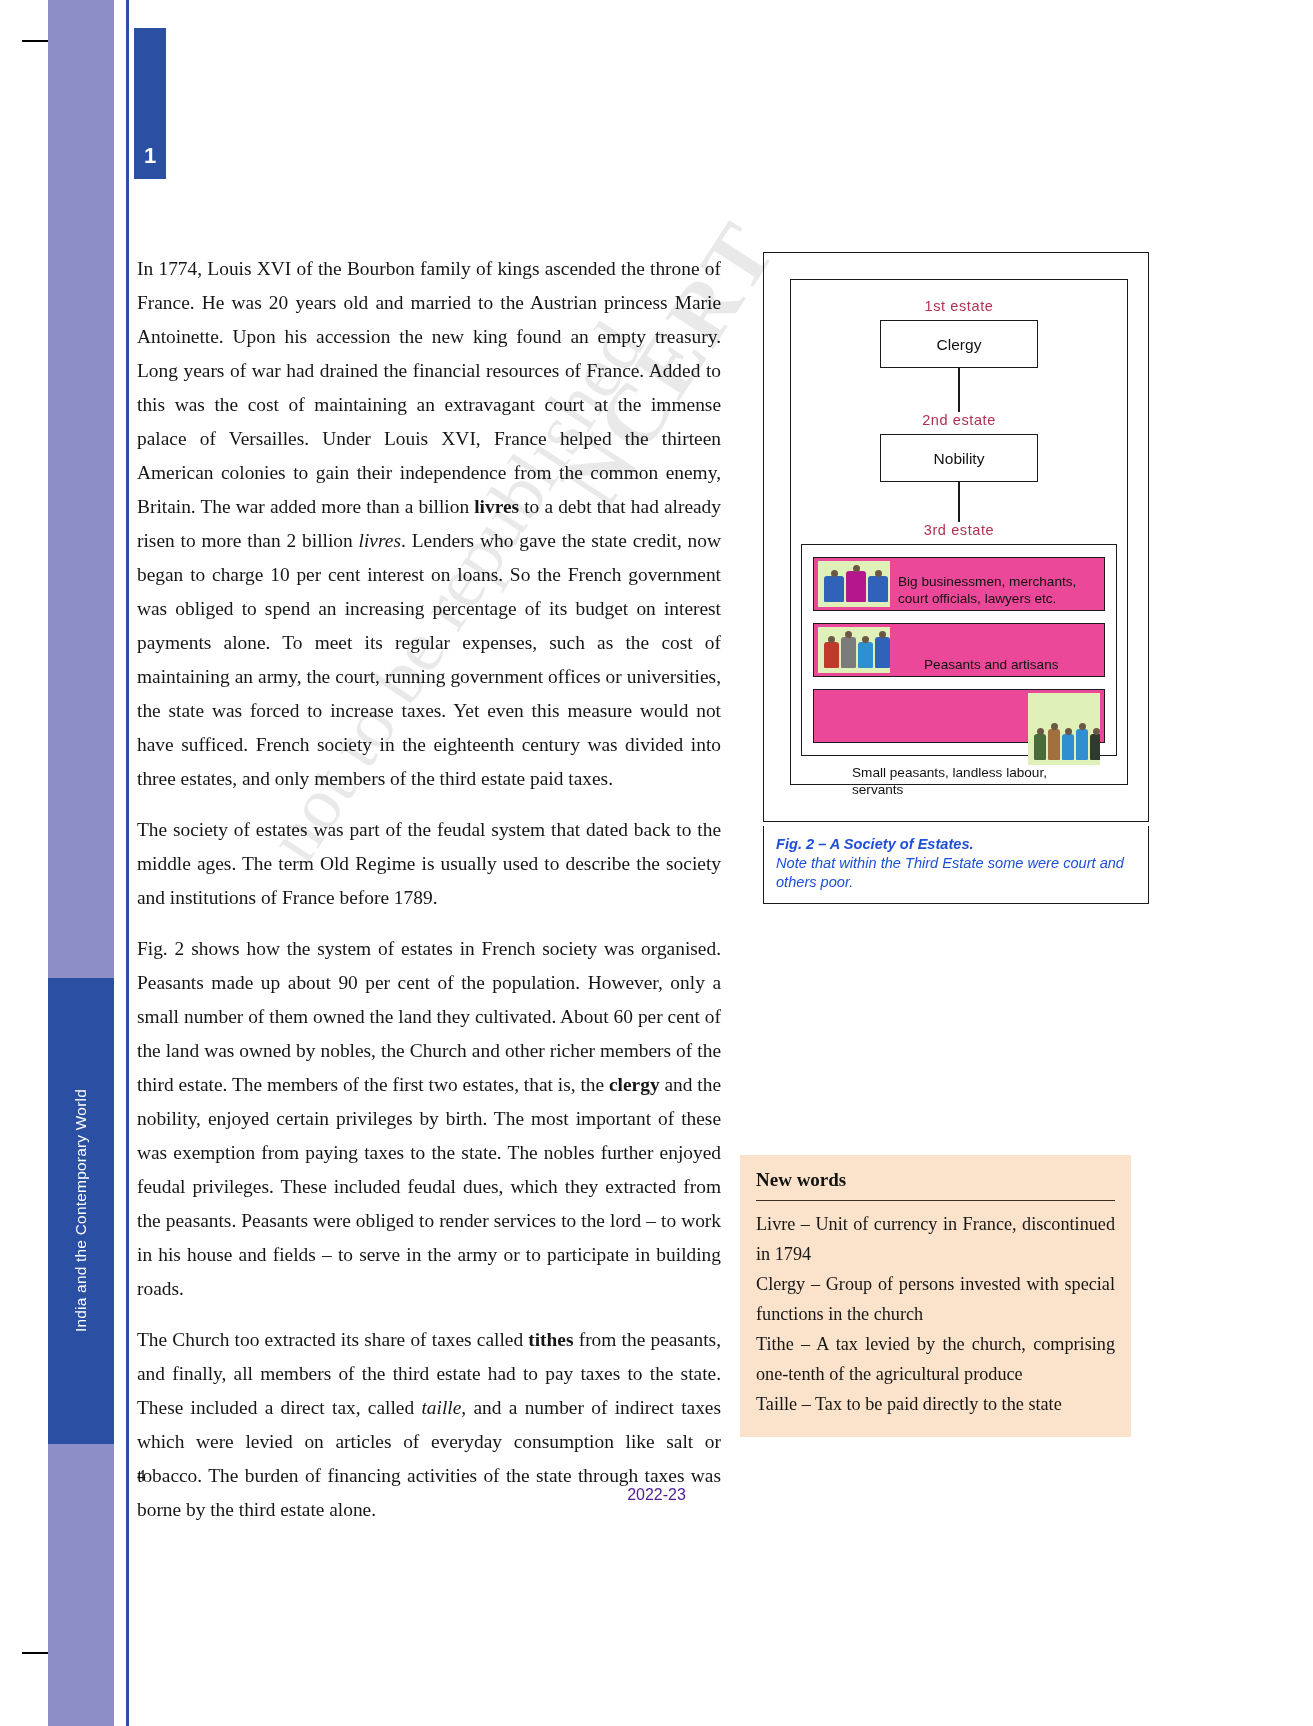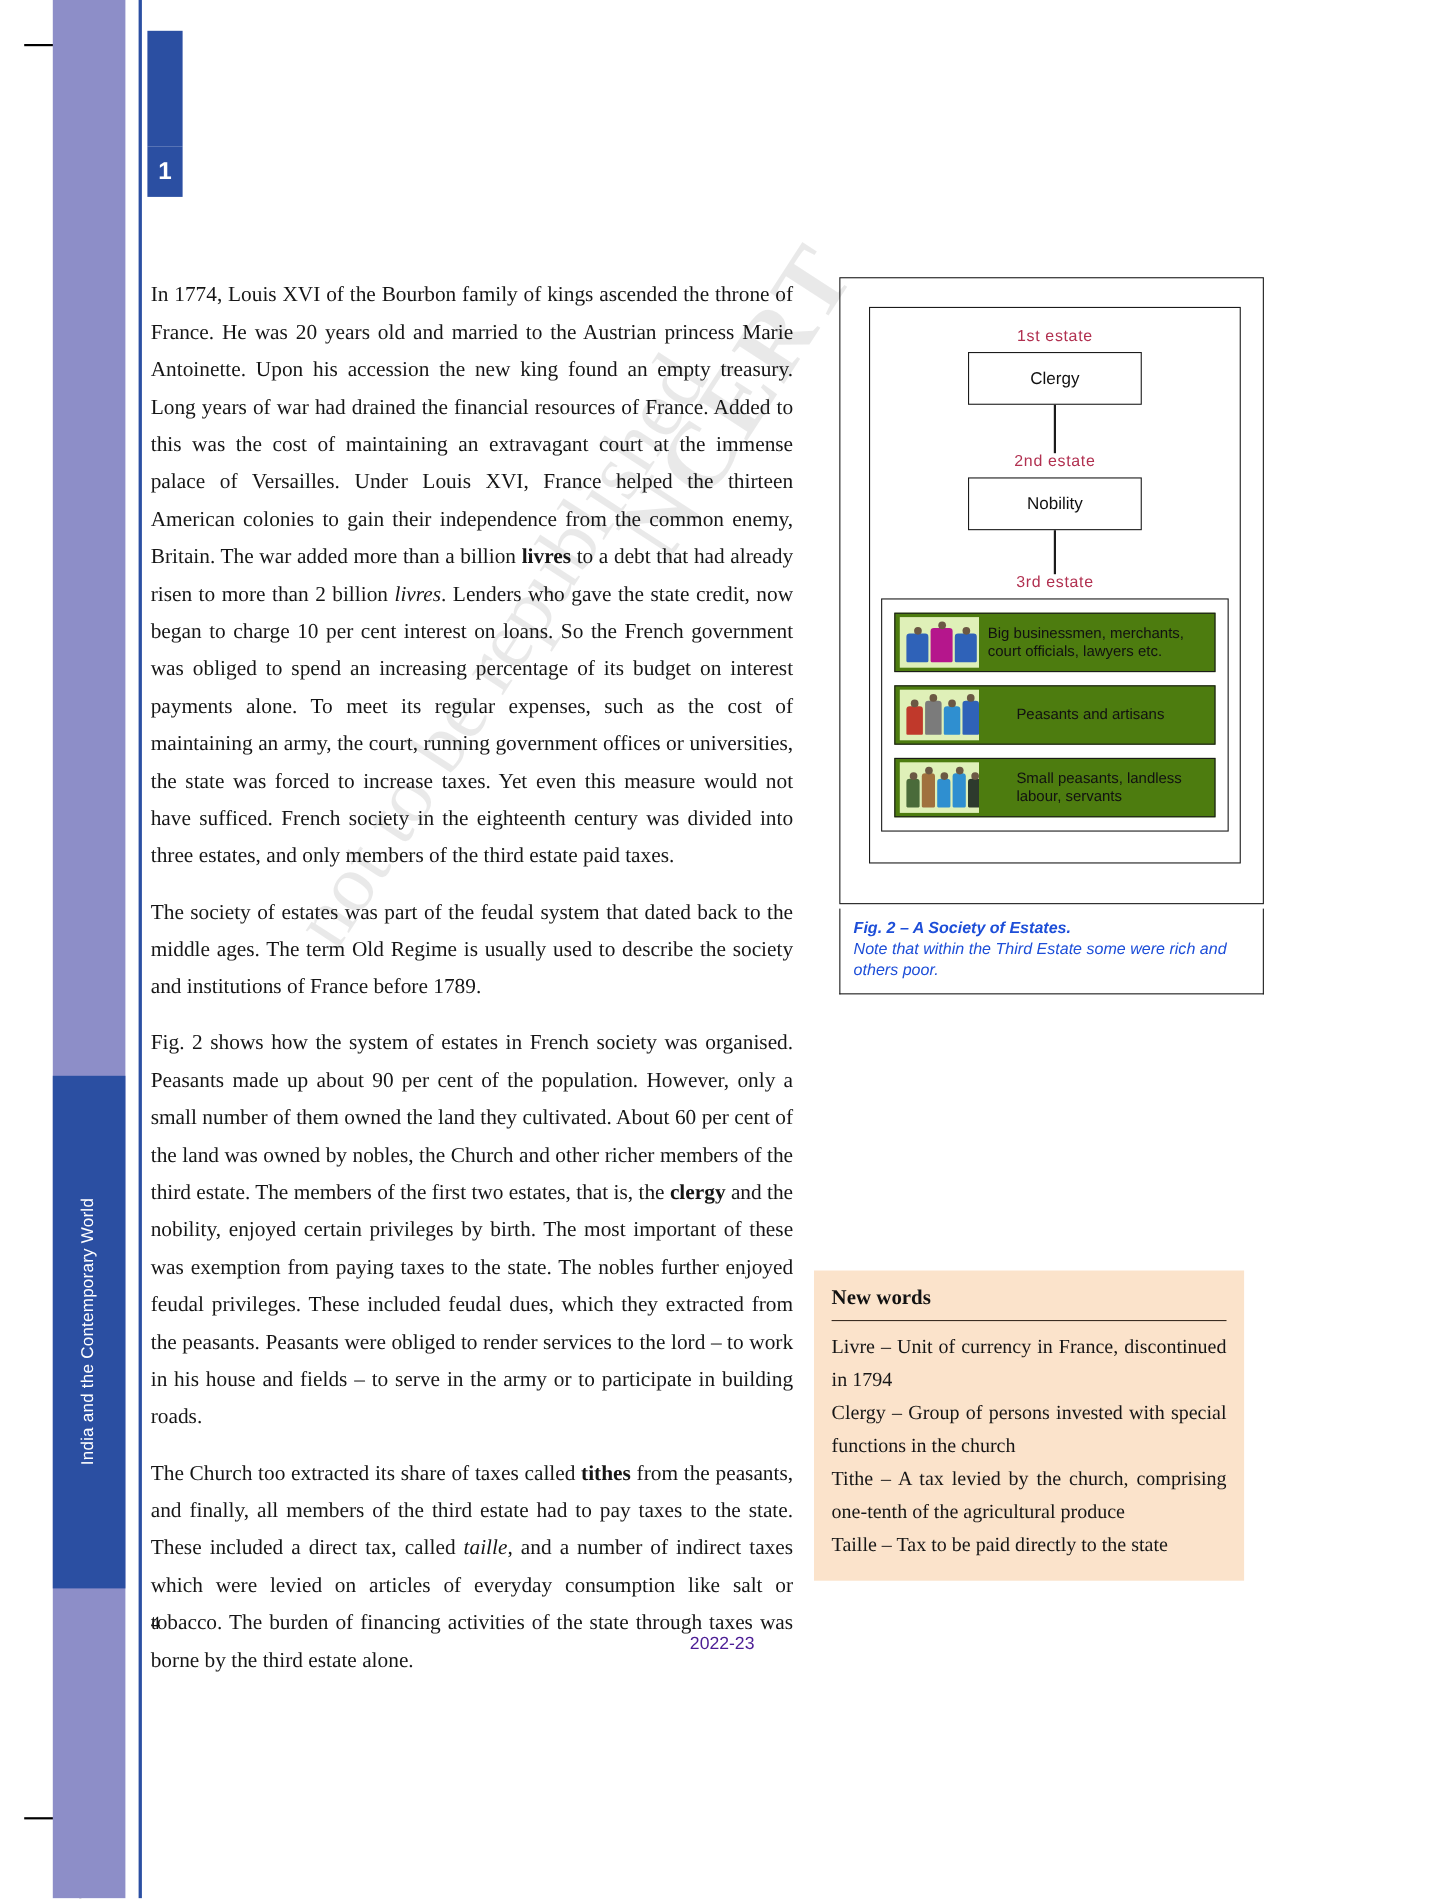--- a/index.html
+++ b/index.html
@@ -178,27 +178,27 @@
 
   .third-wrap {
     border: 1.2px solid #1b1b1b;
     box-sizing: border-box;
     padding: 12px 11px;
   }
   .third-row {
     border: 1.2px solid #1b1b1b;
     box-sizing: border-box;
     display: flex;
-    align-items: center;
-    background: #4d7c0f;
+    align-items: flex-end;
+    background: #ec4899;
     margin-bottom: 12px;
     height: 54px;
     padding: 3px 4px;
   }
-  .third-row:last-child { margin-bottom: 0; }
+  .third-row:last-child { margin-bottom: 0; flex-direction: column; }
   .third-pic {
     width: 72px;
     height: 46px;
     background: #dff0b8;
     flex: 0 0 72px;
     position: relative;
     overflow: hidden;
   }
   .third-label {
     flex: 1;
@@ -386,21 +386,21 @@
                 </div>
                 <div class="third-label center">Small peasants, landless labour, servants</div>
               </div>
             </div>
         </div>
 
       </div>
     </div>
     <div class="fig-caption">
       <span class="cap-strong">Fig. 2 – A Society of Estates.</span><br>
-      <span>Note that within the Third Estate some were rich and others poor.</span>
+      <span>Note that within the Third Estate some were court and others poor.</span>
     </div>
   </div>
 
   <div class="newwords">
     <div class="nw-title">New words</div>
     <div id="new-words-list">
         <div class="nw-entry">Livre – Unit of currency in France, discontinued in 1794</div>
         <div class="nw-entry">Clergy – Group of persons invested with special functions in the church</div>
         <div class="nw-entry">Tithe – A tax levied by the church, comprising one-tenth of the agricultural produce</div>
         <div class="nw-entry">Taille – Tax to be paid directly to the state</div>

